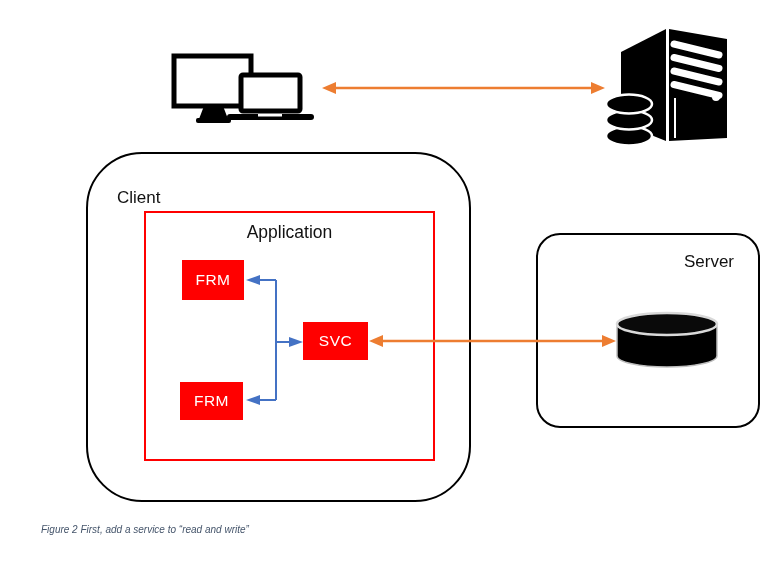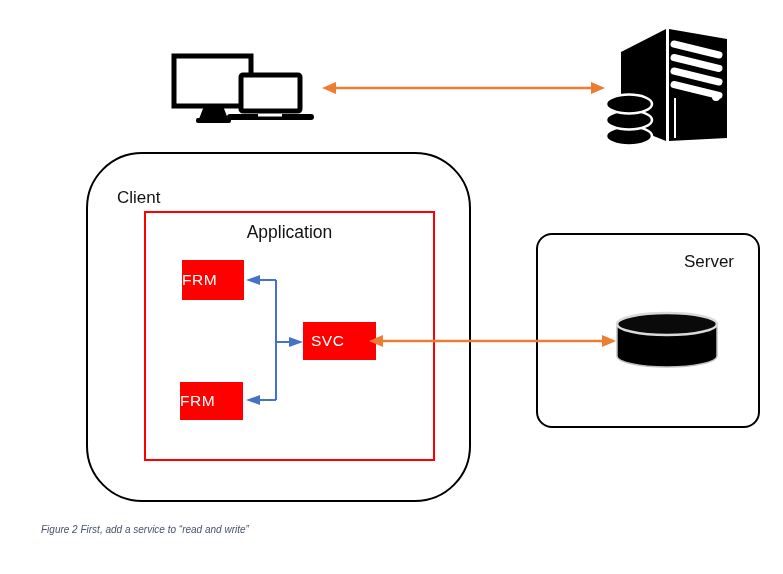--- a/index.html
+++ b/index.html
@@ -10,29 +10,29 @@
 
   
   .client-box{left:86px;top:152px;width:381px;height:346px;
     border:2.5px solid var(--outline);border-radius:56px;z-index:1;}
   .client-label{position:absolute;left:29px;top:26px;font-size:17px;color:#111;margin-top:8px;}
   .app-box{left:144px;top:211px;width:271px;height:246px;
     border:2.5px solid var(--red);z-index:2;padding-left:16px;}
   .app-label{position:absolute;left:0;right:0;top:9px;text-align:center;
     font-size:17.5px;color:#111;}
   .server-box{left:536px;top:233px;width:220px;height:191px;
-    border:2.5px solid var(--outline);border-radius:16px;z-index:1;text-align:center;}
+    border:2.5px solid var(--outline);border-radius:24px;z-index:1;text-align:center;}
   .server-label{position:absolute;right:24px;top:17px;font-size:17px;color:#111;}
 
   
   .node{background:var(--red);color:#fff;display:flex;align-items:center;
-    justify-content:flex-start;font-size:15.5px;letter-spacing:.5px;z-index:4;}
+    justify-content:center;font-size:15.5px;letter-spacing:.5px;z-index:4;}
   .frm-top{left:182px;top:260px;width:62px;height:40px;}
   .frm-bottom{left:180px;top:382px;width:63px;height:38px;}
-  .svc{left:303px;top:322px;width:65px;height:38px;padding-left:8px;}
+  .svc{left:303px;top:322px;width:65px;height:38px;}
 
   
   .overlay{left:0;top:0;z-index:5;pointer-events:none;}
   .blue-ln{stroke:var(--blue);stroke-width:2;fill:none;}
   .blue-fl{fill:var(--blue);}
   .or-ln{stroke:var(--orange);stroke-width:2.5;fill:none;}
   .or-fl{fill:var(--orange);}
   .blk{fill:#000;}
   .wht{fill:#fff;}
 

